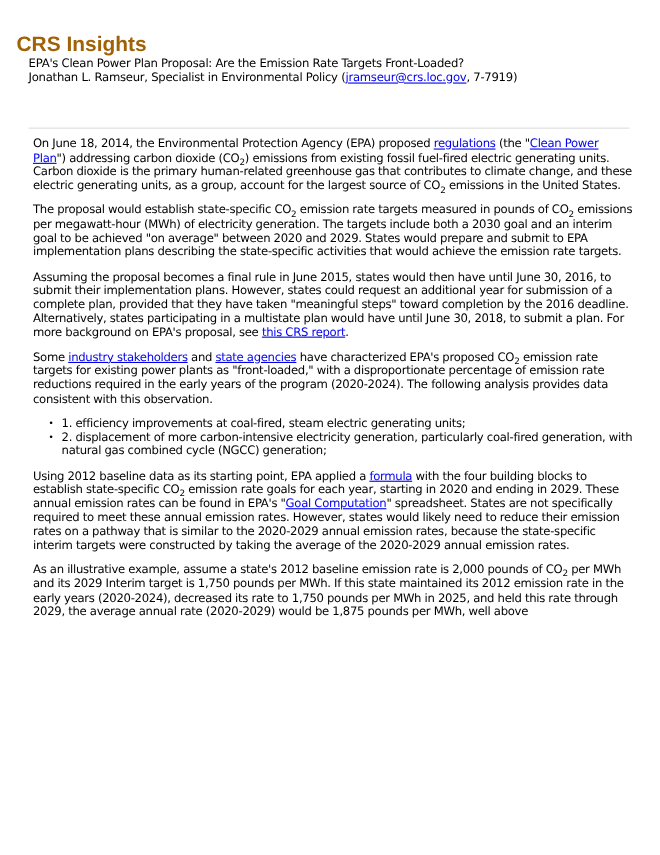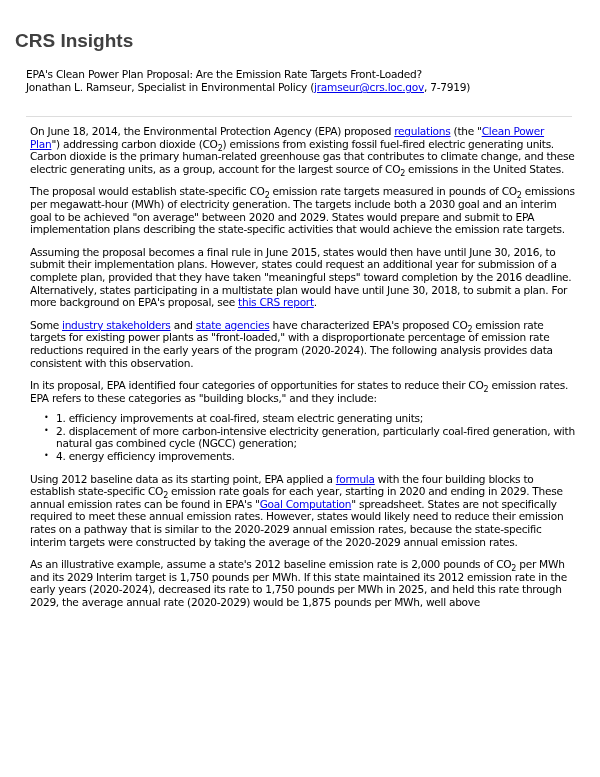--- a/index.html
+++ b/index.html
@@ -7,24 +7,24 @@
     width: 600px; height: 777px; overflow: hidden;
     font-family: "DejaVu Sans", "Liberation Sans", sans-serif;
     color: #000;
   }
   .page { position: relative; padding: 0 0 0 0; }
   h1.site-title {
     margin: 0;
     position: absolute; left: 15px; top: 30px;
     font-family: "Liberation Sans", "DejaVu Sans", sans-serif;
     font-weight: bold; font-size: 19px; letter-spacing: 0px;
-    color: #404040;
+    color: #a16207;
   }
   .header-block {
-    position: absolute; left: 26px; top: 68px; width: 546px;
+    position: absolute; left: 26px; top: 52px; width: 546px;
     font-size: 10.6px; line-height: 13px; letter-spacing: -0.25px;
   }
   .header-block .date { color: #666666; }
   .divider {
     position: absolute; left: 26px; top: 116px; width: 546px;
     height: 0; border-top: 1px solid #dddddd;
   }
   .content {
     position: absolute; left: 26px; top: 125px; width: 550px;
     font-size: 10.6px; line-height: 12.6px; letter-spacing: -0.28px;
@@ -53,26 +53,24 @@
 
   <div class="content">
     <p><span>On June 18, 2014, the Environmental Protection Agency (EPA) proposed </span><a href="#">regulations</a><span> (the "</span><a href="#">Clean Power Plan</a><span>") addressing carbon dioxide (CO</span><sub>2</sub><span>) emissions from existing fossil fuel-fired electric generating units. Carbon dioxide is the primary human-related greenhouse gas that contributes to climate change, and these electric generating units, as a group, account for the largest source of CO</span><sub>2</sub><span> emissions in the United States.</span></p>
 
     <p><span>The proposal would establish state-specific CO</span><sub>2</sub><span> emission rate targets measured in pounds of CO</span><sub>2</sub><span> emissions per megawatt-hour (MWh) of electricity generation. The targets include both a 2030 goal and an interim goal to be achieved "on average" between 2020 and 2029. States would prepare and submit to EPA implementation plans describing the state-specific activities that would achieve the emission rate targets.</span></p>
 
     <p><span>Assuming the proposal becomes a final rule in June 2015, states would then have until June 30, 2016, to submit their implementation plans. However, states could request an additional year for submission of a complete plan, provided that they have taken "meaningful steps" toward completion by the 2016 deadline. Alternatively, states participating in a multistate plan would have until June 30, 2018, to submit a plan. For more background on EPA's proposal, see </span><a href="#">this CRS report</a><span>.</span></p>
 
     <p><span>Some </span><a href="#">industry stakeholders</a><span> and </span><a href="#">state agencies</a><span> have characterized EPA's proposed CO</span><sub>2</sub><span> emission rate targets for existing power plants as "front-loaded," with a disproportionate percentage of emission rate reductions required in the early years of the program (2020-2024). The following analysis provides data consistent with this observation.</span></p>
 
-    <p style="margin-bottom:8px"><span>In its proposal, EPA identified four categories of opportunities for states to reduce their CO</span><sub>2</sub><span> emission rates. EPA refers to these categories as "building blocks," and they include:</span></p>
 
     <ul class="blocks">
       <li>1. efficiency improvements at coal-fired, steam electric generating units;</li>
       <li>2. displacement of more carbon-intensive electricity generation, particularly coal-fired generation, with natural gas combined cycle (NGCC) generation;</li>
-      <li>4. energy efficiency improvements.</li>
     </ul>
 
 
     <p><span>Using 2012 baseline data as its starting point, EPA applied a </span><a href="#">formula</a><span> with the four building blocks to establish state-specific CO</span><sub>2</sub><span> emission rate goals for each year, starting in 2020 and ending in 2029. These annual emission rates can be found in EPA's "</span><a href="#">Goal Computation</a><span>" spreadsheet. States are not specifically required to meet these annual emission rates. However, states would likely need to reduce their emission rates on a pathway that is similar to the 2020-2029 annual emission rates, because the state-specific interim targets were constructed by taking the average of the 2020-2029 annual emission rates.</span></p>
 
     <p><span>As an illustrative example, assume a state's 2012 baseline emission rate is 2,000 pounds of CO</span><sub>2</sub><span> per MWh and its 2029 Interim target is 1,750 pounds per MWh. If this state maintained its 2012 emission rate in the early years (2020-2024), decreased its rate to 1,750 pounds per MWh in 2025, and held this rate through 2029, the average annual rate (2020-2029) would be 1,875 pounds per MWh, well above</span></p>
   </div>
 </div>
 
 </body></html>

